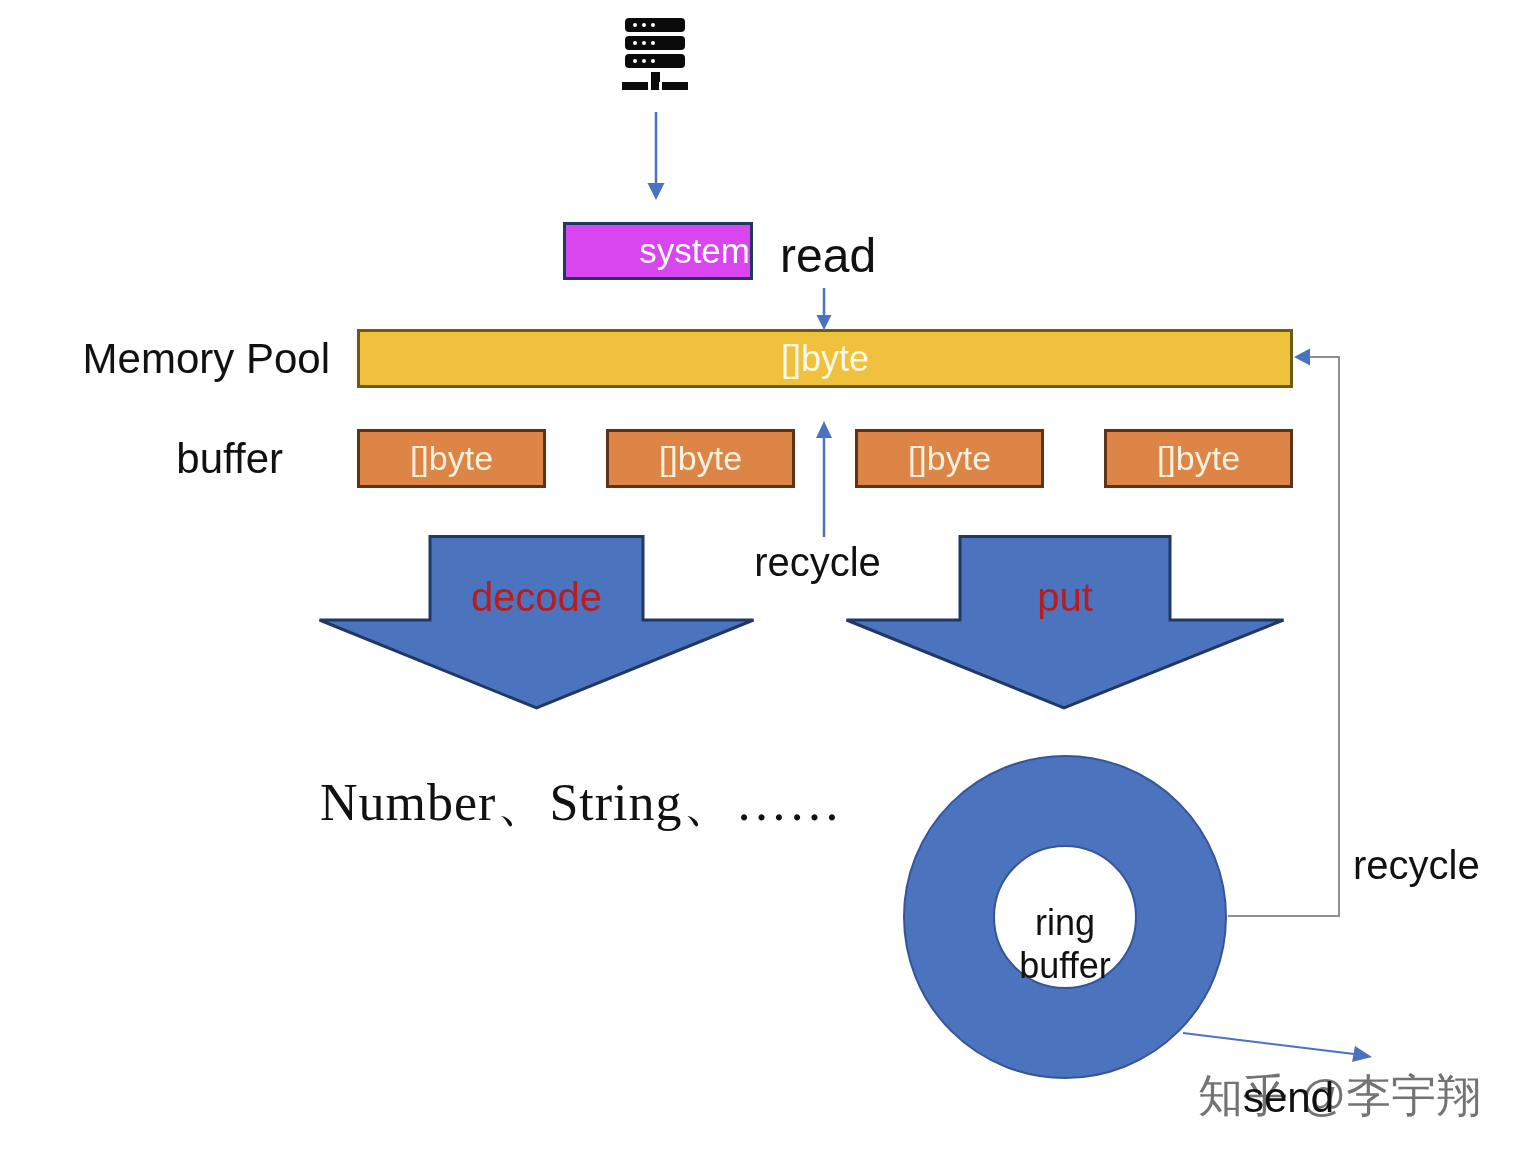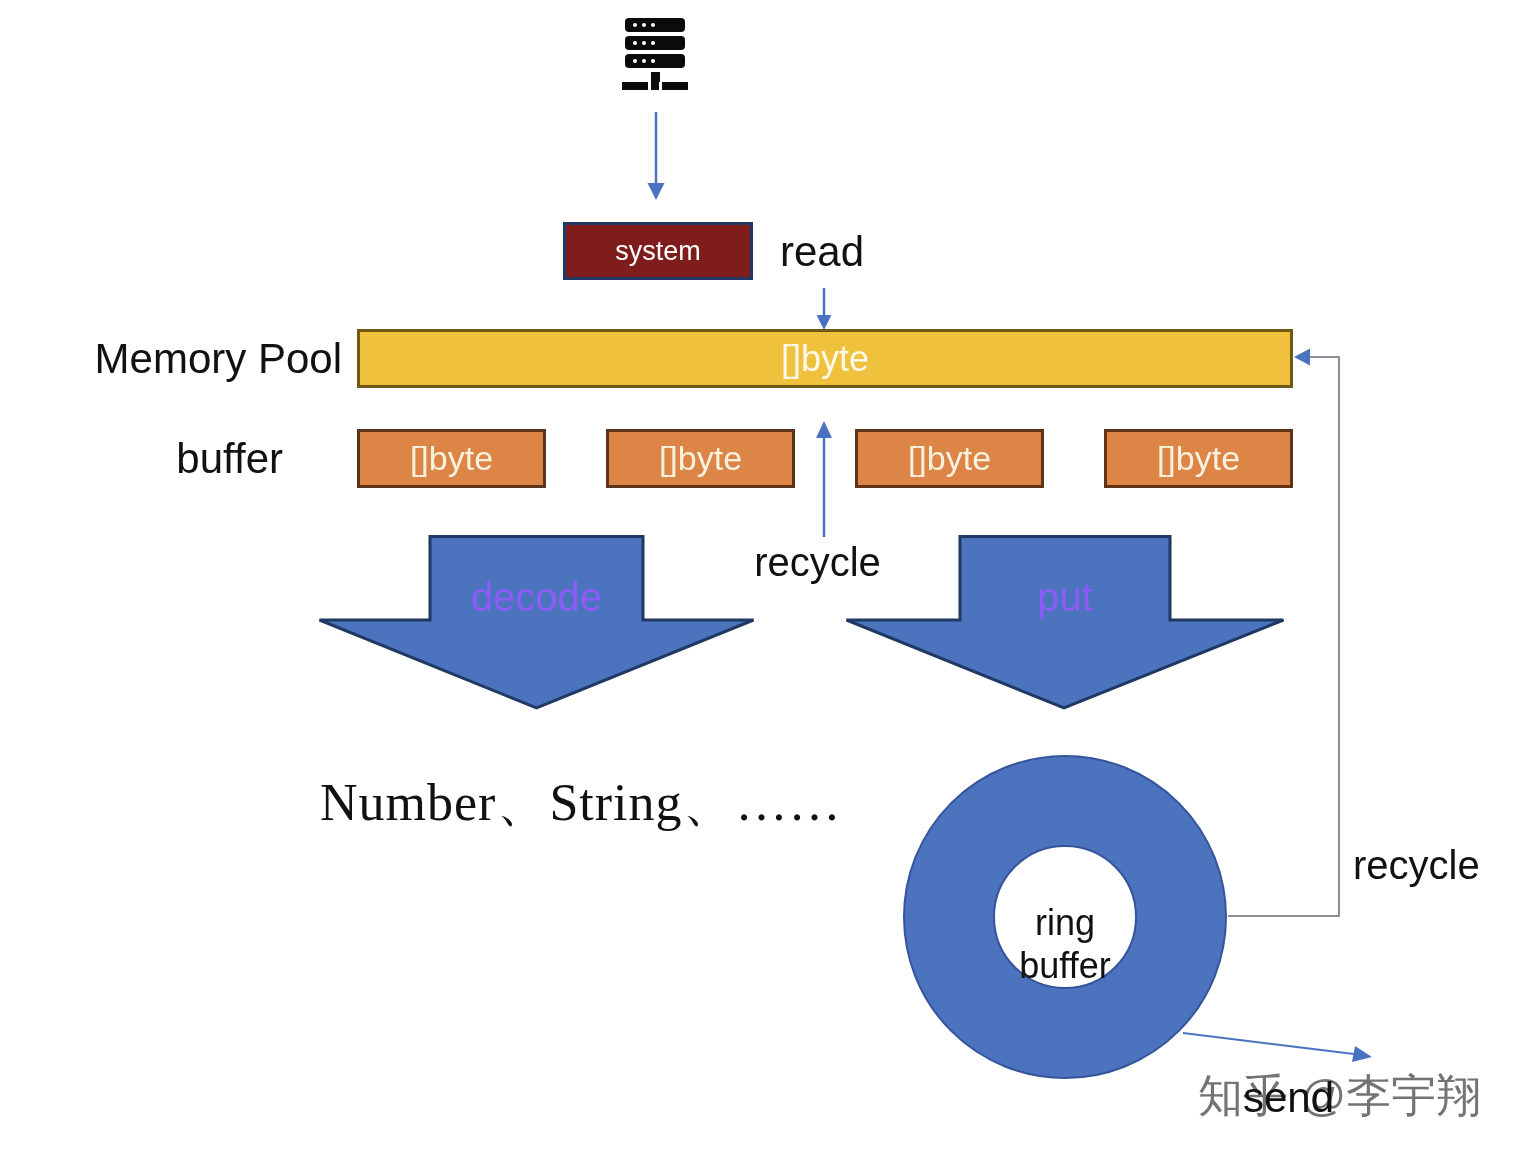--- a/index.html
+++ b/index.html
@@ -19,56 +19,56 @@
   .srv-dot.d1{left:8px}.srv-dot.d2{left:17px}.srv-dot.d3{left:26px}
   .srv-stem{width:9px;height:10px;background:#0b0b0b;margin:0 auto;}
   .srv-base{display:flex;justify-content:center;gap:3px;margin-top:0px;}
   .srv-base > div{height:8px;background:#0b0b0b;}
   .srv-base .wide{width:26px;}
   .srv-base .narrow{width:9px;}
 
   
   .system-box{
     left:563px;top:222px;width:190px;height:58px;
-    background:#7f1d1d;border:3px solid #1F3864;box-sizing:border-box;
-    display:flex;align-items:center;justify-content:center;
-    color:#ffffff;font-size:27px;
+    background:#d946ef;border:3px solid #1F3864;box-sizing:border-box;
+    display:flex;align-items:center;justify-content:flex-end;
+    color:#ffffff;font-size:35px;
   }
   .pool-bar{
     left:357px;top:329px;width:936px;height:59px;
     background:#EFC13C;border:3px solid #6F5A15;box-sizing:border-box;
     display:flex;align-items:center;justify-content:center;
     color:#FDF8E8;font-size:36px;
   }
   .chunk{
     top:429px;width:189px;height:59px;
     background:#DC8546;border:3px solid #5E3317;box-sizing:border-box;
     display:flex;align-items:center;justify-content:center;
     color:#F7F1DE;font-size:34px;
   }
   .chunk.c1{left:357px}.chunk.c2{left:606px}.chunk.c3{left:855px}.chunk.c4{left:1104px}
 
   
   .lbl{color:#111111;white-space:nowrap;}
-  .lbl-memory-pool{left:0;top:329px;width:330px;height:59px;display:flex;align-items:center;justify-content:flex-end;font-size:42px;padding-left:12px;}
+  .lbl-memory-pool{left:0;top:329px;width:330px;height:59px;display:flex;align-items:center;justify-content:flex-end;font-size:42px;}
   .lbl-malloc{left:0;top:429px;width:283px;height:59px;display:flex;align-items:center;justify-content:flex-end;font-size:42px;}
-  .lbl-read{left:780px;top:228px;font-size:42px;}
+  .lbl-read{left:780px;top:228px;font-size:48px;}
   .lbl-recycle-center{left:745px;top:540px;width:145px;text-align:center;font-size:40px;}
   .lbl-recycle-right{left:1353px;top:843px;font-size:40px;}
   .lbl-send{left:1243px;top:1074px;font-size:42px;z-index:5;}
   .lbl-decode-result{left:320px;top:768px;font-size:52px;letter-spacing:1px;font-family:Liberation Serif, serif;}
 
   
   .big-arrow{width:437px;height:175px;}
   .big-arrow.decode{left:318px;top:535px;}
   .big-arrow.put{left:845px;top:535px;width:440px;}
   .big-arrow svg{display:block;}
   .big-arrow .arrow-label{
     position:absolute;left:0;top:40px;width:100%;text-align:center;
-    color:#8b5cf6;font-size:40px;
+    color:#b91c1c;font-size:40px;
   }
 
   
   .ring-outer{
     left:903px;top:755px;width:324px;height:324px;border-radius:50%;
     background:#4C74BE;border:2px solid #35549B;box-sizing:border-box;
   }
   .ring-inner{
     left:993px;top:845px;width:144px;height:144px;border-radius:50%;
     background:#ffffff;border:2px solid #35549B;box-sizing:border-box;

